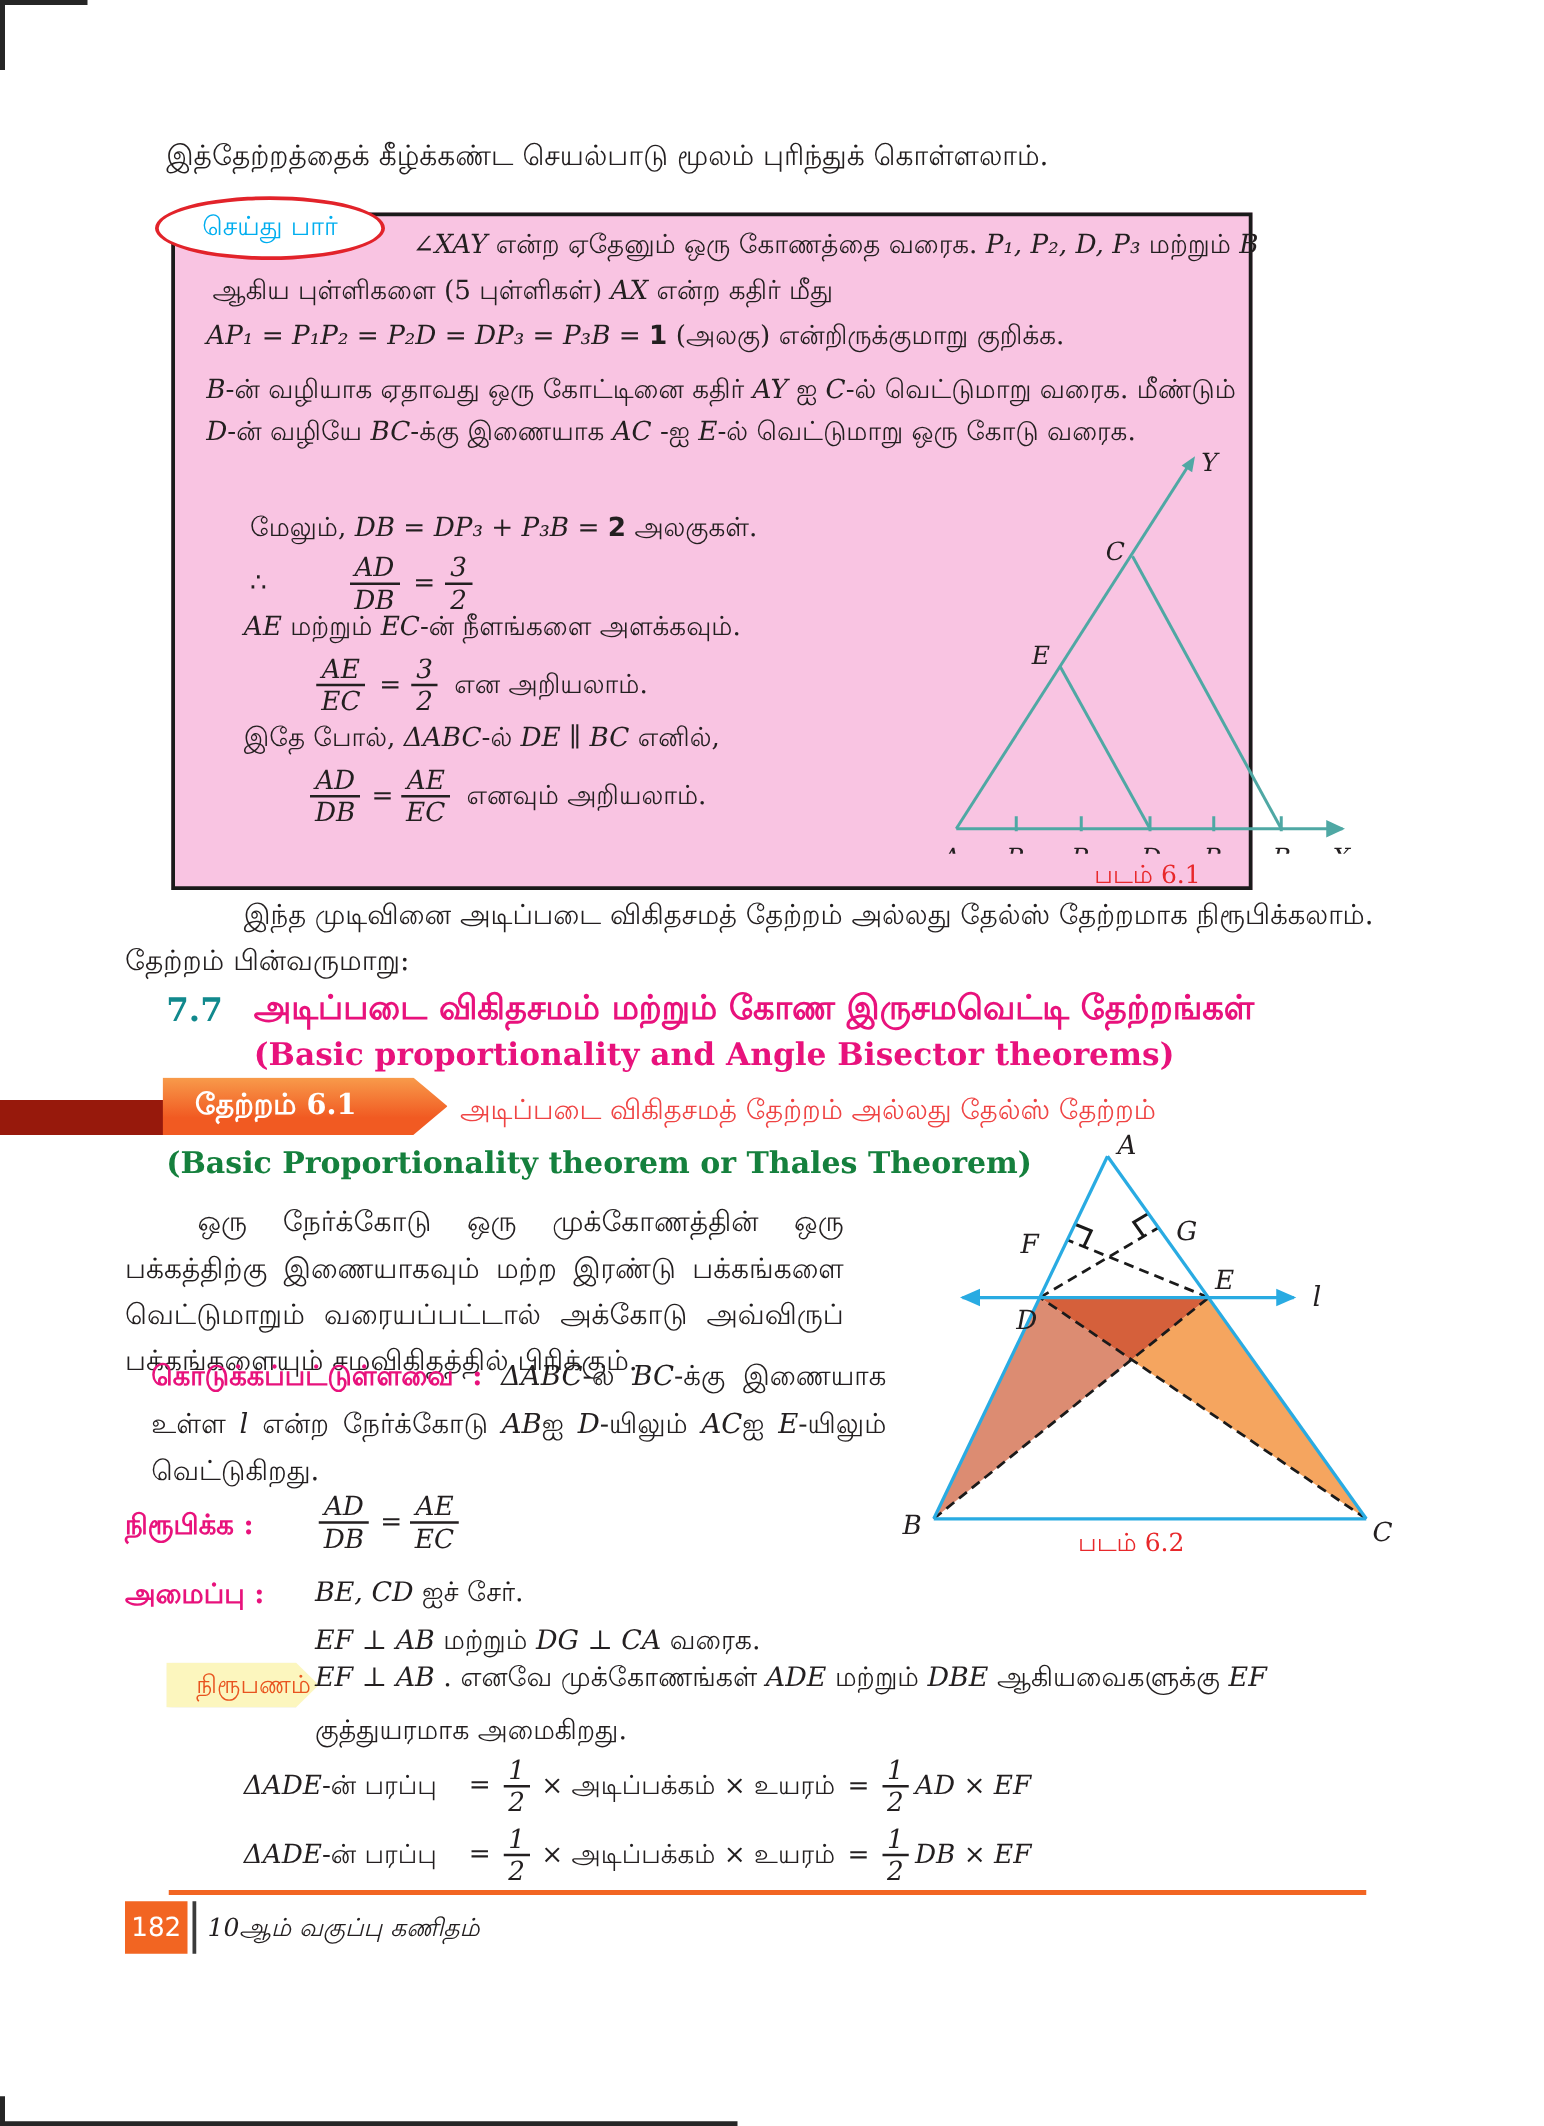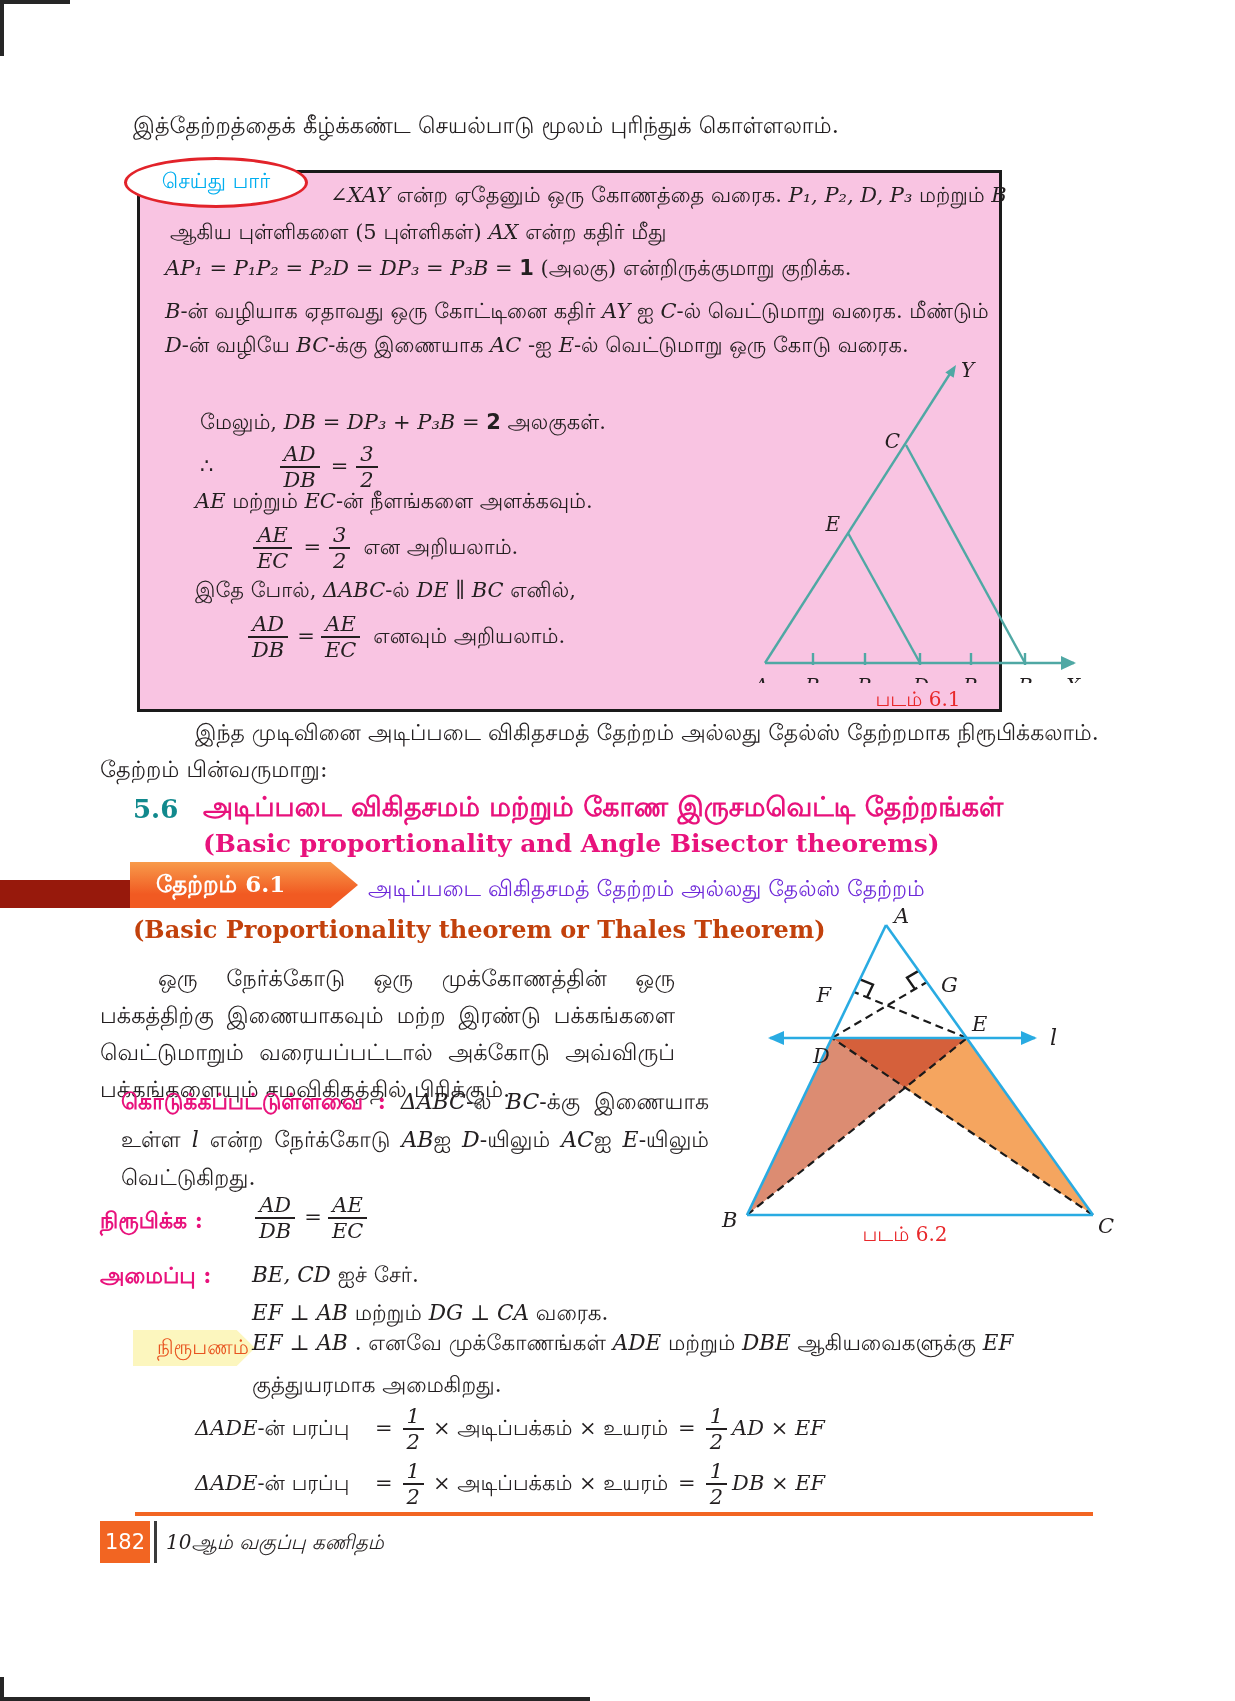--- a/index.html
+++ b/index.html
@@ -22,22 +22,22 @@
   .badge-ellipse span{color:#00AEEF;font-size:21px;}
   .boxline{font-size:21px;white-space:nowrap;z-index:2;}
   
   .secnum{color:#11898D;font-weight:bold;font-size:26px;}
   .sectitle{color:#E8127C;font-weight:bold;font-size:27px;}
   .secsub{color:#E8127C;font-weight:bold;font-size:25px;}
   .thm-banner{left:130px;top:862px;width:228px;height:46px;background:linear-gradient(180deg,#F89B4B 0%,#F15A22 70%);
               clip-path:polygon(0 0,88% 0,100% 50%,88% 100%,0 100%);display:flex;align-items:center;z-index:2;}
   .thm-banner span{color:#ffffff;font-weight:bold;font-size:23px;padding-left:26px;}
   .thm-shadow{left:0;top:880px;width:133px;height:28px;background:#97190C;z-index:1;}
-  .thm-ta{color:#6d28d9;font-size:22px;}
-  .thm-en{color:#c2410c;font-weight:bold;font-size:24px;}
+  .thm-ta{color:#ef4444;font-size:22px;}
+  .thm-en{color:#15803d;font-weight:bold;font-size:24px;}
   .mag{color:#E8127C;font-weight:bold;}
   .redcap{color:#E8282B;font-size:20px;text-align:center;}
   .proof-badge{left:133px;top:1330px;width:122px;height:36px;background:#FCF6BE;
                clip-path:polygon(0 0,85% 0,100% 50%,85% 100%,0 100%);display:flex;align-items:center;
                filter:drop-shadow(2px 2px 2px rgba(120,110,40,.5));z-index:2;}
   .proof-badge span{color:#E8541F;font-size:20px;padding-left:24px;}
   
   .footrule{left:135px;top:1512px;width:958px;height:4px;background:#F26522;}
   .pagebox{left:100px;top:1521px;width:50px;height:42px;background:#F26522;display:flex;align-items:center;justify-content:center;}
   .pagebox span{color:#ffffff;font-size:21px;font-family:"DejaVu Sans","Liberation Sans",sans-serif;}
@@ -125,21 +125,21 @@
     <text x="275" y="360" font-size="20">P</text>
     <text x="288" y="369" font-size="12">3</text>
     <text x="330" y="360" font-size="20">B</text>
     <text x="378" y="360" font-size="20">X</text>
   </svg>
   <div class="abs redcap" style="left:838px;top:687px;width:160px;">படம் 6.1</div>
 
   <div class="abs ta" style="left:100px;top:720px;width:1060px;font-size:22px;text-indent:95px;">இந்த முடிவினை அடிப்படை விகிதசமத் தேற்றம் அல்லது தேல்ஸ் தேற்றமாக நிரூபிக்கலாம்.</div>
   <div class="abs ta" style="left:100px;top:756px;font-size:22.5px;">தேற்றம் பின்வருமாறு:</div>
 
-  <div class="abs secnum" style="left:133px;top:794px;">5.6</div>
+  <div class="abs secnum" style="left:133px;top:794px;">7.7</div>
   <div class="abs sectitle" style="left:203px;top:791px;">அடிப்படை விகிதசமம் மற்றும் கோண இருசமவெட்டி தேற்றங்கள்</div>
   <div class="abs secsub" style="left:203px;top:829px;">(Basic proportionality and Angle Bisector theorems)</div>
 
   <div class="abs thm-shadow"></div>
   <div class="abs thm-banner">
     <span>தேற்றம் 6.1</span>
   </div>
   <div class="abs thm-ta" style="left:368px;top:876px;">அடிப்படை விகிதசமத் தேற்றம் அல்லது தேல்ஸ் தேற்றம்</div>
   <div class="abs thm-en" style="left:133px;top:915px;">(Basic Proportionality theorem or Thales Theorem)</div>
 

